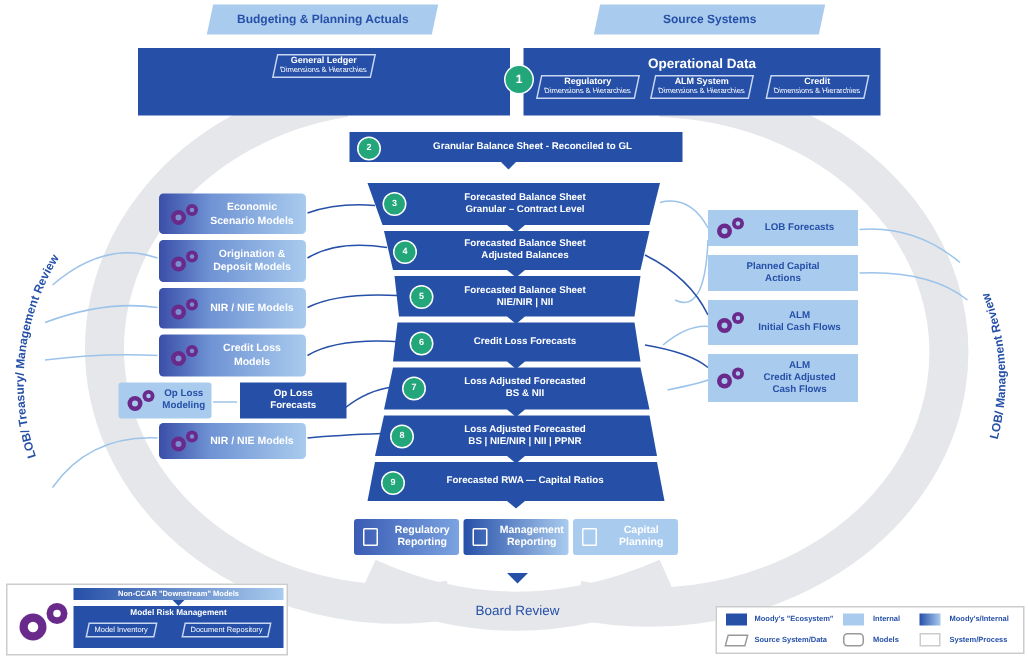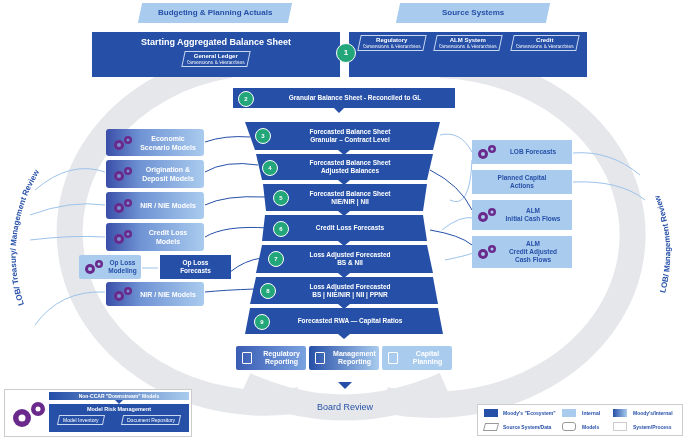--- a/index.html
+++ b/index.html
@@ -66,27 +66,27 @@
     <path d="M 430 230 Q 460 235 472 245"></path>
   </g>
 
   <line x1="142" y1="268" x2="158" y2="268" stroke="#9cc3ea" stroke-width="1"></line>
 </svg>
 
 <div class="abs src" style="left:140px;top:3px;width:150px;height:20px;"><span>Budgeting &amp; Planning Actuals</span></div>
 <div class="abs src" style="left:398px;top:3px;width:150px;height:20px;"><span>Source Systems</span></div>
 
 <div class="abs topbox" style="left:92px;top:32px;width:248px;height:45px;">
-  <div class="title">Starting Aggregated Balance Sheet</div>
   <div class="para" style="display:inline-block;margin-top:4px;">
     <span><b>General Ledger</b><br><span>Dimensions &amp; Hierarchies</span></span>
   </div>
 </div>
 
 <div class="abs topbox" style="left:349px;top:32px;width:238px;height:45px;">
+  <div class="title">Operational Data</div>
   <div style="display:flex;justify-content:space-around;margin-top:3px;padding:0 4px;">
     <div class="para">
         <span><b>Regulatory</b><br><span>Dimensions &amp; Hierarchies</span></span>
       </div>
     <div class="para">
         <span><b>ALM System</b><br><span>Dimensions &amp; Hierarchies</span></span>
       </div>
     <div class="para">
         <span><b>Credit</b><br><span>Dimensions &amp; Hierarchies</span></span>
       </div>

